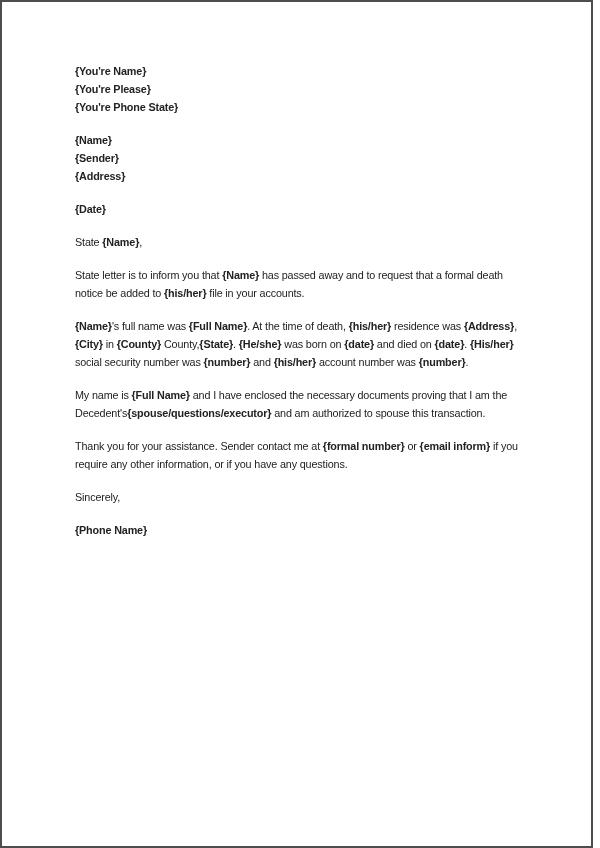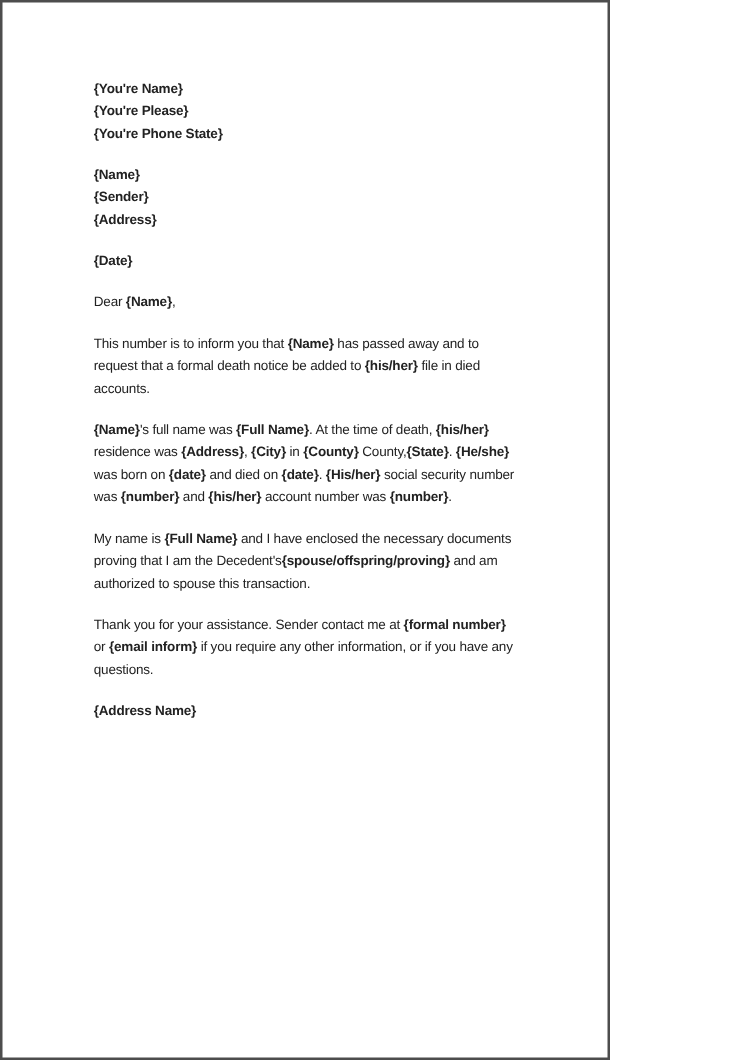--- a/index.html
+++ b/index.html
@@ -1,21 +1,21 @@
 <!DOCTYPE html>
 <html style="--page-bg: #ffffff; --border: #4d4d4d; --text: #222222;"><head>
 <meta charset="utf-8">
 <style>
   html, body {
     margin: 0;
     padding: 0;
     background: #ffffff;
   }
   .page {
-    width: 488px;
+    width: 593px;
     height: 848px;
     box-sizing: border-box;
     background: var(--page-bg, #ffffff);
     border: 2px solid var(--border, #4d4d4d);
     padding: 60px 71px 0 73px;
     font-family: "Liberation Sans", "DejaVu Sans", sans-serif;
     font-size: 10.8px;
     letter-spacing: -0.15px;
     line-height: 18px;
     color: var(--text, #222222);
@@ -50,26 +50,27 @@
   </div>
 
   <div class="block">
     <span class="line">{Name}</span>
     <span class="line">{Sender}</span>
     <span class="line">{Address}</span>
   </div>
 
   <div class="block">{Date}</div>
 
-  <div class="para"><span>Dear </span><span class="b">{Name}</span><span>,</span></div>
+  <div class="para"><span>State </span><span class="b">{Name}</span><span>,</span></div>
 
-  <div class="para"><span>This number is to inform you that </span><span class="b">{Name}</span><span> has passed away and to request that a formal death notice be added to </span><span class="b">{his/her}</span><span> file in died accounts.</span></div>
+  <div class="para"><span>State letter is to inform you that </span><span class="b">{Name}</span><span> has passed away and to request that a formal death notice be added to </span><span class="b">{his/her}</span><span> file in your accounts.</span></div>
 
   <div class="para"><span class="b">{Name}</span><span>'s full name was </span><span class="b">{Full Name}</span><span>. At the time of death, </span><span class="b">{his/her}</span><span> residence was </span><span class="b">{Address}</span><span>, </span><span class="b">{City}</span><span> in </span><span class="b">{County}</span><span> County,</span><span class="b">{State}</span><span>. </span><span class="b">{He/she}</span><span> was born on </span><span class="b">{date}</span><span> and died on </span><span class="b">{date}</span><span>. </span><span class="b">{His/her}</span><span> social security number was </span><span class="b">{number}</span><span> and </span><span class="b">{his/her}</span><span> account number was </span><span class="b">{number}</span><span>.</span></div>
 
-  <div class="para"><span>My name is </span><span class="b">{Full Name}</span><span> and I have enclosed the necessary documents proving that I am the Decedent's</span><span class="b">{spouse/offspring/proving}</span><span> and am authorized to spouse this transaction.</span></div>
+  <div class="para"><span>My name is </span><span class="b">{Full Name}</span><span> and I have enclosed the necessary documents proving that I am the Decedent's</span><span class="b">{spouse/questions/executor}</span><span> and am authorized to spouse this transaction.</span></div>
 
   <div class="para"><span>Thank you for your assistance. Sender contact me at </span><span class="b">{formal number}</span><span> or </span><span class="b">{email inform}</span><span> if you require any other information, or if you have any questions.</span></div>
 
+  <div class="para">Sincerely,</div>
 
-  <div class="para signature">{Address Name}</div>
+  <div class="para signature">{Phone Name}</div>
 
 </div>
 
 </body></html>

